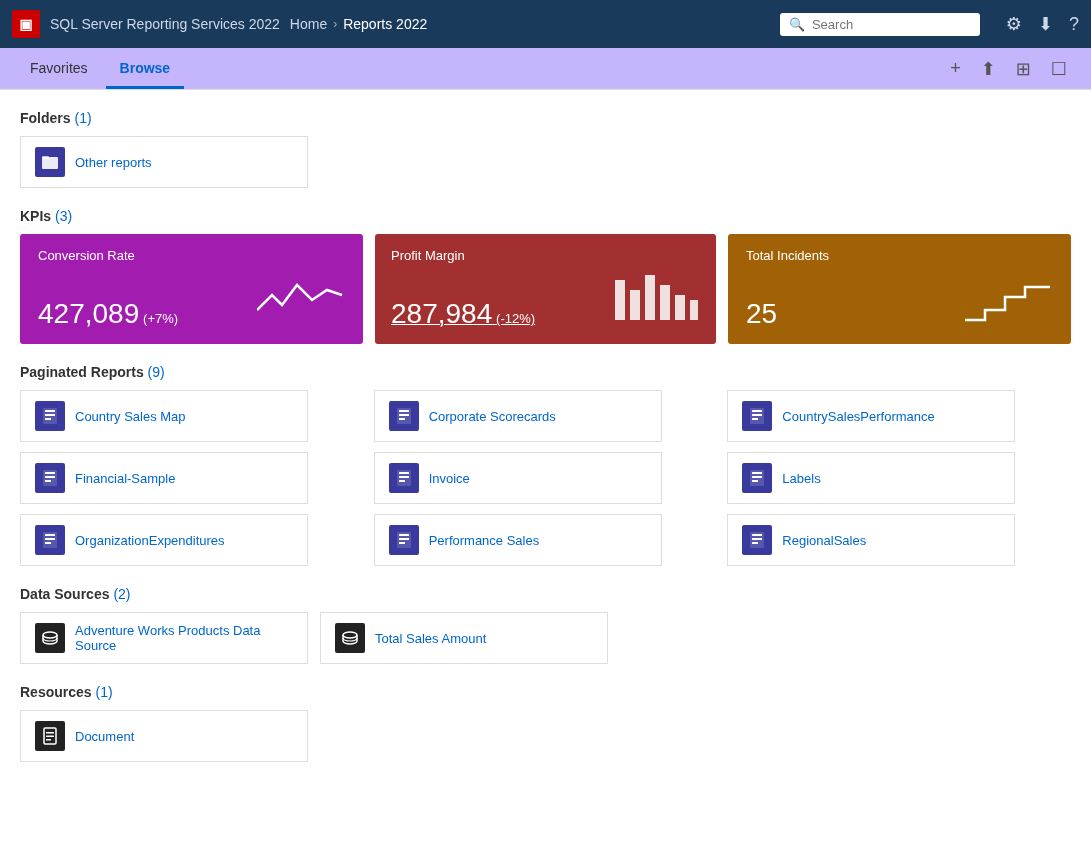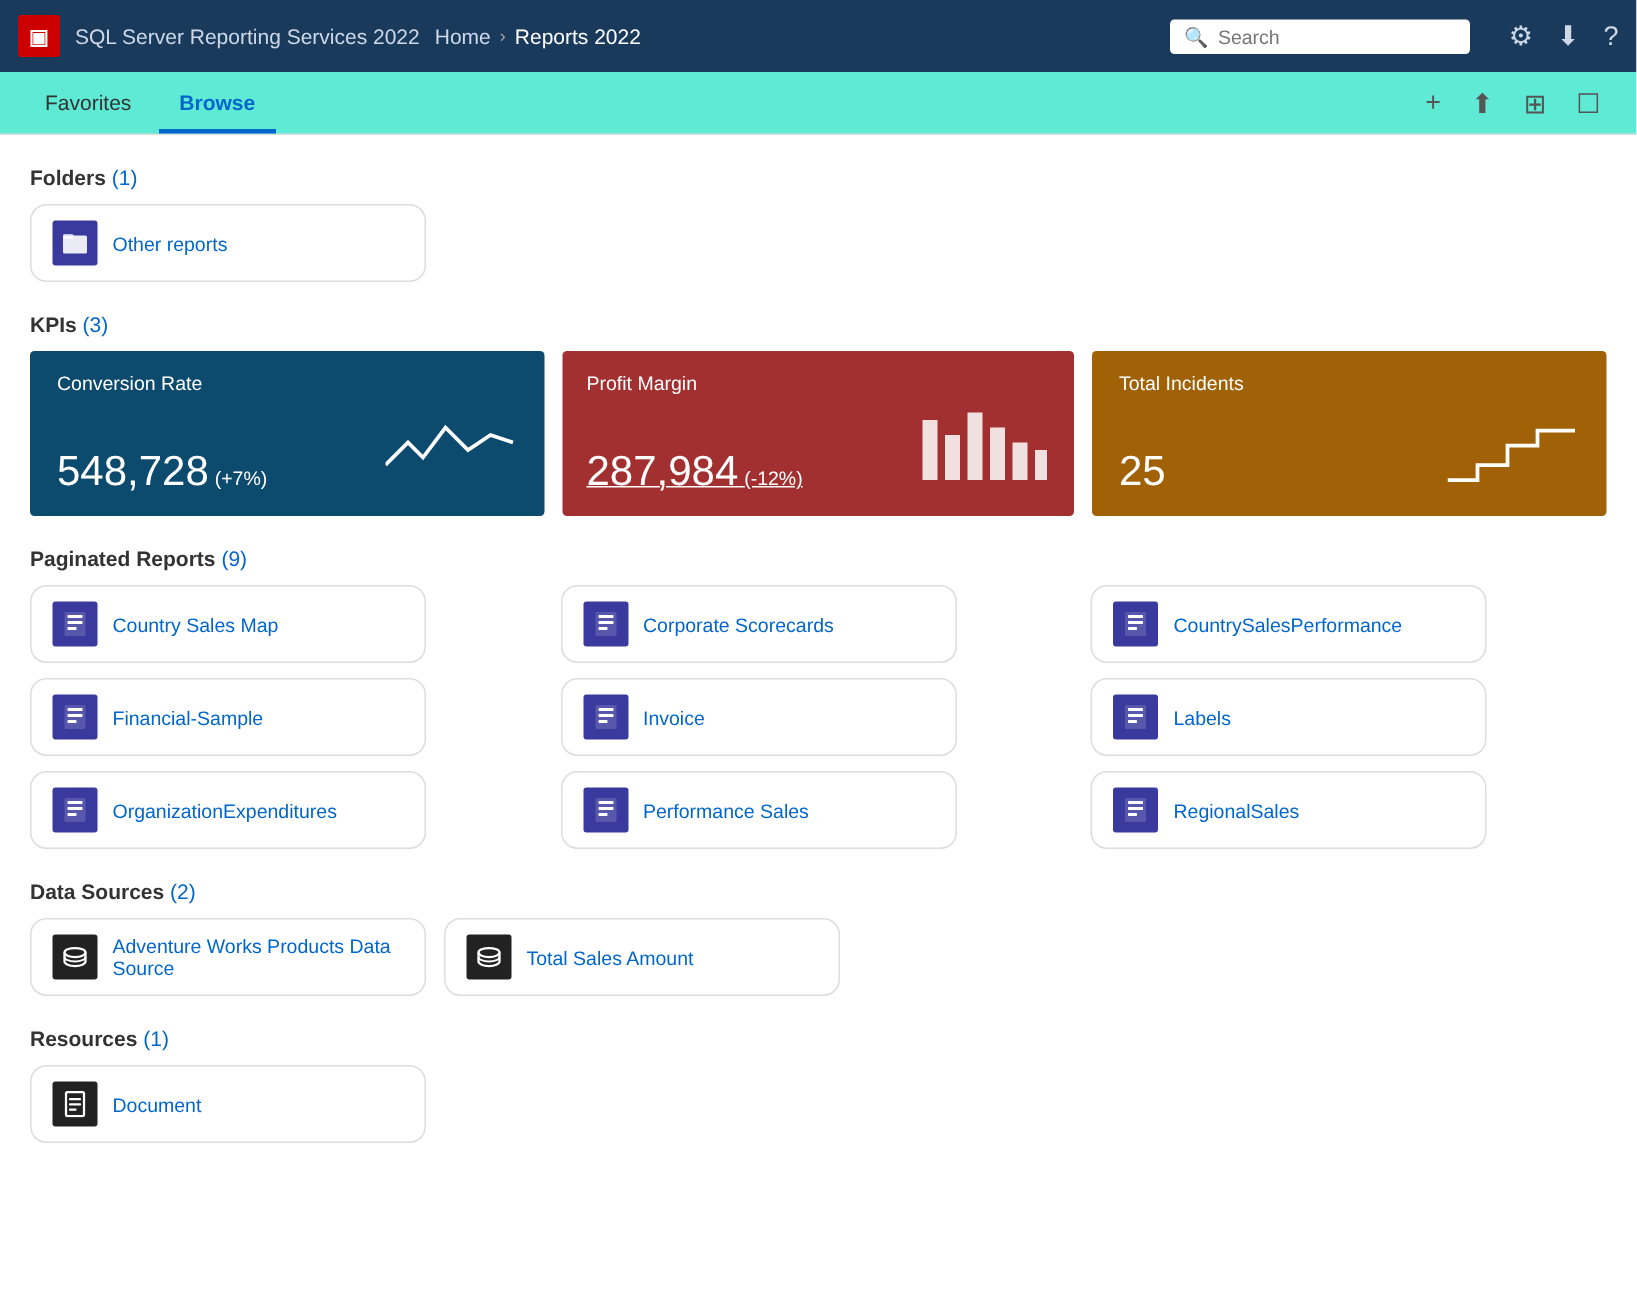--- a/index.html
+++ b/index.html
@@ -51,21 +51,21 @@
     }
     .header-icon-btn {
       color: #cdd8e8; font-size: 18px; cursor: pointer; background: none; border: none;
     }
 
     
     .tabs-bar {
       border-bottom: 1px solid #ddd;
       display: flex; align-items: center;
       padding: 0 16px;
-      background: #5eead4;
+      background: #c4b5fd;
       position: relative;
     }
     .tab {
       padding: 12px 14px 10px;
       font-size: 14px;
       cursor: pointer;
       color: #333;
       border-bottom: 3px solid transparent;
       margin-right: 4px;
     }
@@ -101,24 +101,24 @@
       color: #0066cc;
       font-weight: normal;
     }
 
     
     .folder-grid {
       display: flex; gap: 12px; flex-wrap: wrap;
     }
     .item-card {
       border: 1px solid #ddd;
-      border-radius: 11px;
+      border-radius: 0;
       padding: 10px 14px;
       display: flex; align-items: center; gap: 10px;
-      width: 264px;
+      width: 288px;
       cursor: pointer;
       background: #fff;
     }
     .item-icon-folder {
       background: #3a3a9e;
       color: #fff;
       width: 30px; height: 30px;
       border-radius: 2px;
       display: flex; align-items: center; justify-content: center;
       font-size: 16px; flex-shrink: 0;
@@ -152,21 +152,21 @@
     .kpi-card {
       flex: 1;
       border-radius: 3px;
       padding: 14px 18px;
       color: #fff;
       min-height: 110px;
       display: flex; flex-direction: column; justify-content: space-between;
       position: relative;
       overflow: hidden;
     }
-    .kpi-green { background: #0c4a6e; padding-left: 18px; }
+    .kpi-green { background: #a21caf; padding-left: 18px; }
     .kpi-red { background: #a33030; padding-left: 16px; }
     .kpi-dark-green { background: #a16207; }
     .kpi-title { font-size: 13px; margin-bottom: 8px; }
     .kpi-value { font-size: 28px; font-weight: 300; }
     .kpi-change { font-size: 13px; font-weight: normal; }
     .kpi-chart {
       position: absolute; right: 16px; bottom: 16px;
     }
 
     
@@ -237,21 +237,21 @@
   <div class="section-header" style="margin-top:20px;">
     <span>KPIs</span>
     <span class="count">(3)</span>
   </div>
   <div class="kpi-grid">
 
     <div class="kpi-card kpi-green">
       <div class="kpi-title">Conversion Rate</div>
       <div style="display:flex;align-items:flex-end;justify-content:space-between;">
         <div>
-          <span class="kpi-value">548,728</span>
+          <span class="kpi-value">427,089</span>
           <span class="kpi-change">(+7%)</span>
         </div>
         <div class="kpi-chart">
           <svg width="90" height="50" viewBox="0 0 90 50">
             <polyline points="0,35 15,20 25,30 40,10 55,25 70,15 85,20" fill="none" stroke="white" stroke-width="2.5"></polyline>
           </svg>
         </div>
       </div>
     </div>
 

